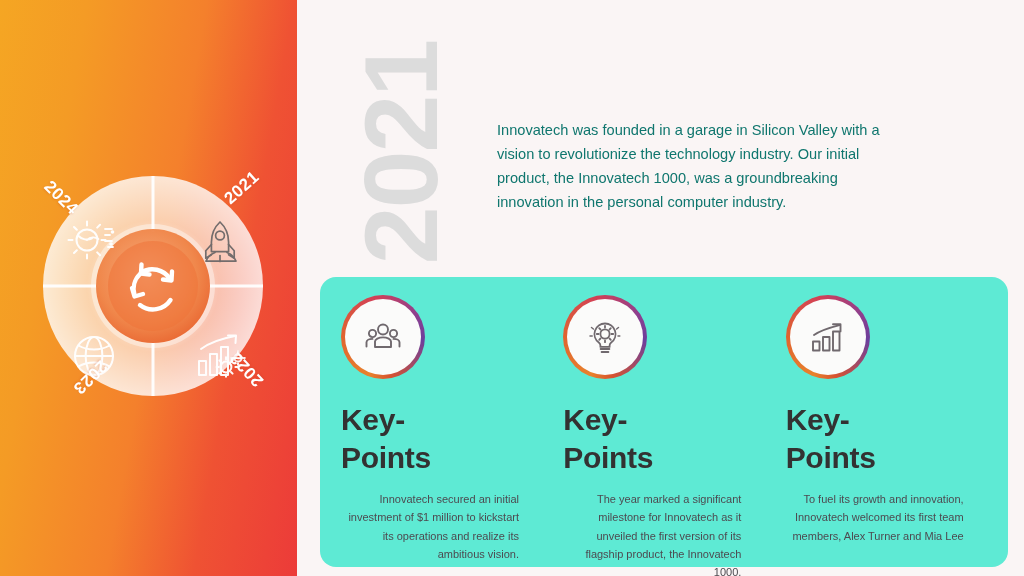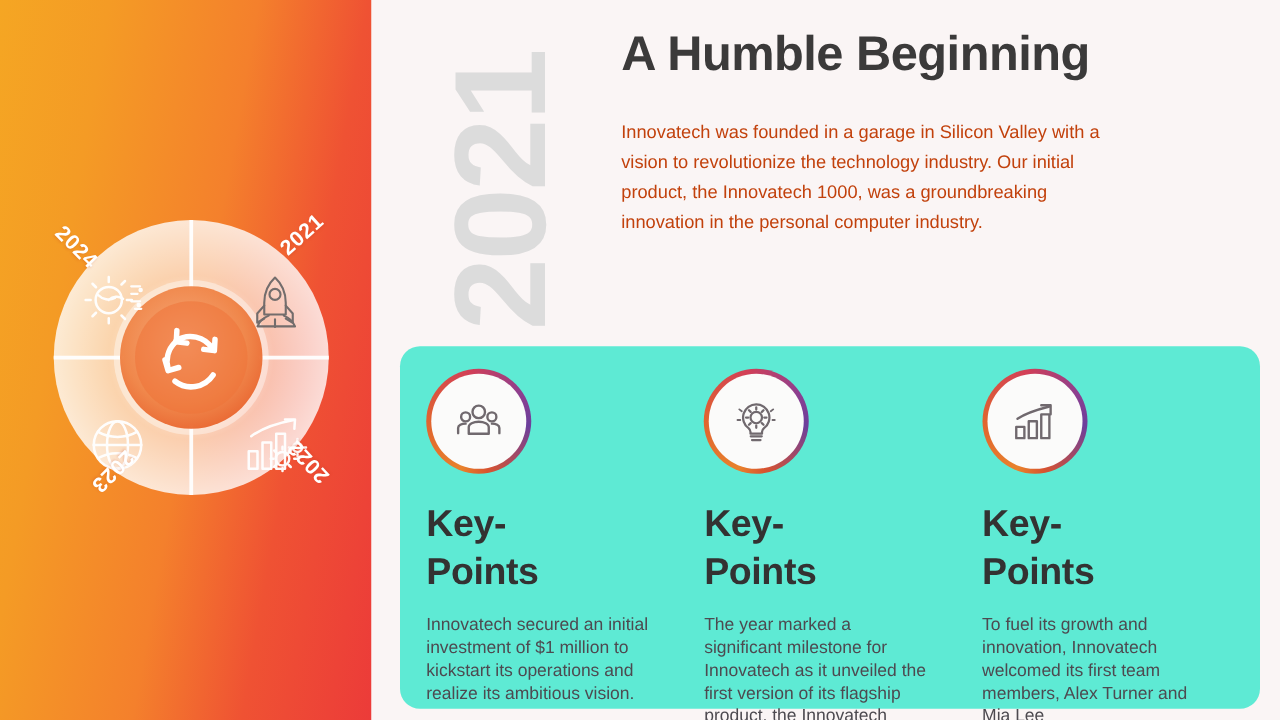--- a/index.html
+++ b/index.html
@@ -112,25 +112,25 @@
     left: 497px;
     top: 22px;
     font-size: 39px;
     font-weight: 800;
     color: #3b3a3a;
     letter-spacing: -0.4px;
   }
   .intro {
     position: absolute;
     left: 497px;
-    top: 94px;
+    top: 118px;
     width: 405px;
     font-size: 14.6px;
     line-height: 24px;
-    color: #c2410c;
+    color: #0f766e;
   }
 
   
   .card {
     position: absolute;
     left: 320px;
     top: 277px;
     width: 688px;
     height: 290px;
     background: #5eead4;
@@ -176,24 +176,25 @@
     margin-top: 22px;
     font-size: 30px;
     font-weight: 800;
     line-height: 1.28;
     color: #333232;
     letter-spacing: -0.3px;
     width: 140px;
   }
   .kp-body {
     margin-top: 12px;
-    font-size: 14px;
+    font-size: 11px;
     line-height: 18.4px;
     color: #4d4a50;
     width: 178px;
+    text-align: right;
   }
 </style>
 </head>
 <body>
 
 <div id="slide">
 
   <div class="left-panel">
 
     <div class="cycle-wrap">
@@ -289,21 +290,20 @@
       <div class="yearlabel y-2022">2022</div>
       <div class="yearlabel y-2023">2023</div>
       <div class="yearlabel y-2024">2024</div>
     </div>
   </div>
 
   <div class="watermark-holder">
     <div class="watermark">2021</div>
   </div>
 
-  <div class="title">A Humble Beginning</div>
   <div class="intro">Innovatech was founded in a garage in Silicon Valley with a vision to revolutionize the technology industry. Our initial product, the Innovatech 1000, was a groundbreaking innovation in the personal computer industry.</div>
 
   <div class="card">
     <div class="kp-cols">
 
       <div class="kp">
         <div class="kp-badge">
           <div class="kp-badge-inner">
             <svg viewBox="0 0 40 40" fill="none" stroke="#70696e" stroke-width="1.9" stroke-linecap="round" stroke-linejoin="round" xmlns="http://www.w3.org/2000/svg">
               <circle cx="20" cy="12.5" r="5"></circle>

